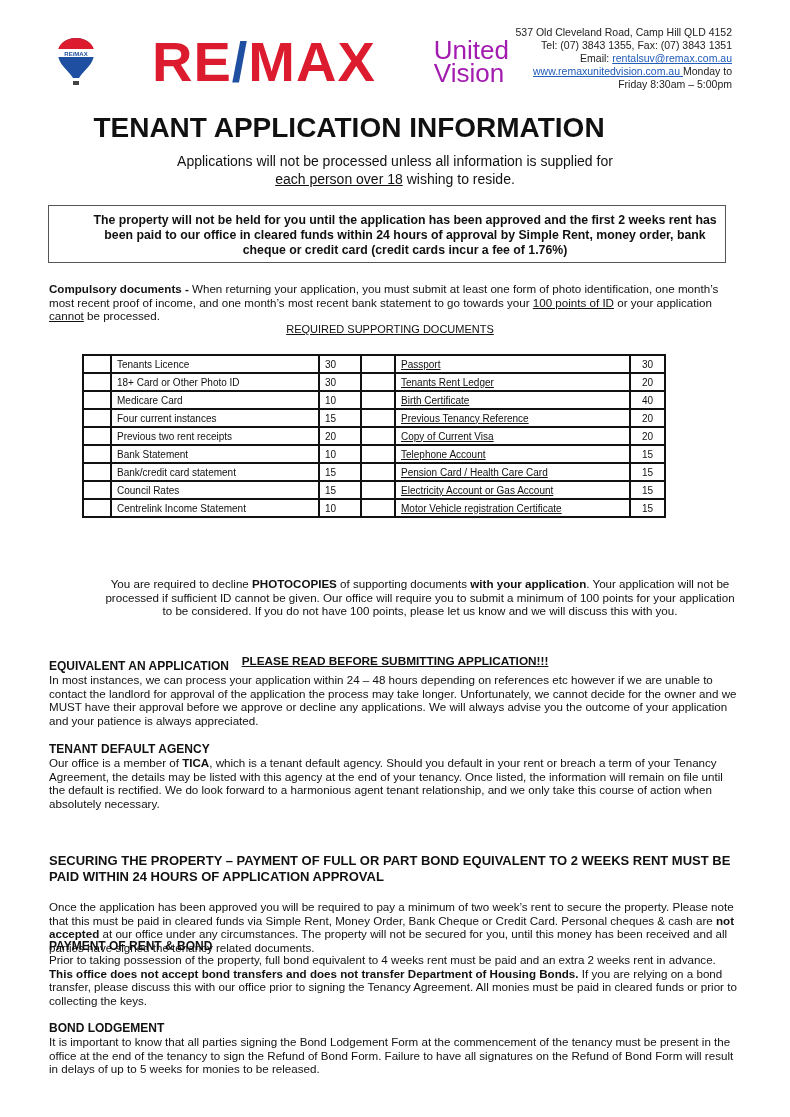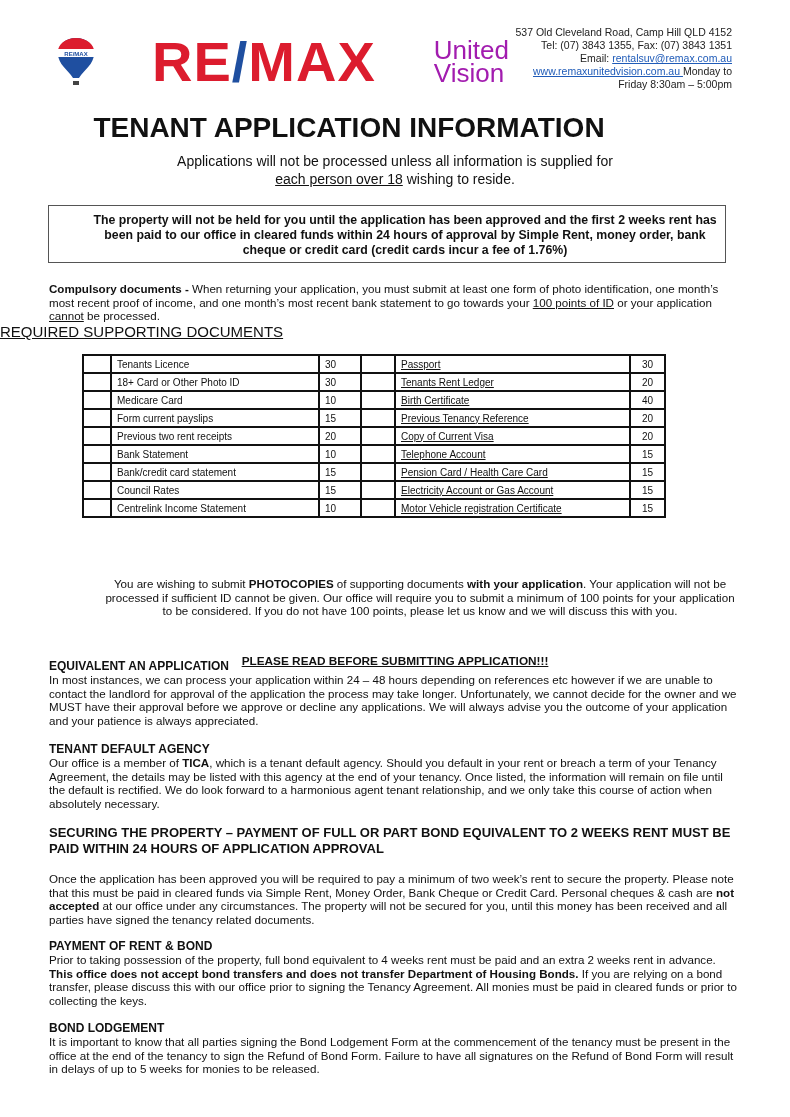--- a/index.html
+++ b/index.html
@@ -18,21 +18,21 @@
 
   .title { left: 0; width: 698px; top: 112px; text-align: center; font-size: 28px; font-weight: bold; letter-spacing: 0px; font-family: "Liberation Sans", sans-serif; }
   .subtitle { left: 0; width: 790px; top: 152px; text-align: center; font-size: 14px; line-height: 18px; }
   .u { text-decoration: underline; }
 
   .notice-box { left: 48px; top: 205px; width: 678px; height: 58px; border: 1px solid #555; box-sizing: border-box; }
   .notice-text { position: absolute; left: 40px; right: 4px; top: 7px; text-align: center; font-weight: bold; font-size: 12.3px; line-height: 15px; }
 
   .para { font-size: 11.6px; line-height: 13.6px; }
   .compulsory { left: 49px; top: 282px; width: 690px; }
-  .req-heading { left: 0; width: 780px; top: 323px; text-align: left; font-size: 15px; text-decoration: underline; }
+  .req-heading { left: 0; width: 780px; top: 323px; text-align: center; font-size: 11px; text-decoration: underline; }
 
   table.docs { position: absolute; left: 82px; top: 354px; border-collapse: collapse; font-size: 10px; }
   table.docs td { border: 2px solid #111; height: 18px; padding: 0 5px; box-sizing: border-box; }
   td.chk { width: 28px; }
   td.name { width: 208px; }
   td.pts { width: 42px; text-align: left; padding-left: 11px; }
   td.chk2 { width: 34px; }
   td.name2 { width: 235px; text-decoration: underline; }
   td.pts2 { width: 35px; text-align: center; }
 
@@ -111,21 +111,21 @@
       <tr>
         <td class="chk"></td>
         <td class="name">Medicare Card</td>
         <td class="pts">10</td>
         <td class="chk2"></td>
         <td class="name2">Birth Certificate</td>
         <td class="pts2">40</td>
       </tr>
       <tr>
         <td class="chk"></td>
-        <td class="name">Form current payslips</td>
+        <td class="name">Four current instances</td>
         <td class="pts">15</td>
         <td class="chk2"></td>
         <td class="name2">Previous Tenancy Reference</td>
         <td class="pts2">20</td>
       </tr>
       <tr>
         <td class="chk"></td>
         <td class="name">Previous two rent receipts</td>
         <td class="pts">20</td>
         <td class="chk2"></td>
@@ -161,35 +161,35 @@
         <td class="name">Centrelink Income Statement</td>
         <td class="pts">10</td>
         <td class="chk2"></td>
         <td class="name2">Motor Vehicle registration Certificate</td>
         <td class="pts2">15</td>
       </tr>
     </tbody>
 </table>
 
 <div class="abs para photocopies">
-  <span>You are wishing to submit </span><b>PHOTOCOPIES</b><span> of supporting documents </span><b>with your application</b><span>. Your application will not be processed if sufficient ID cannot be given. Our office will require you to submit a minimum of 100 points for your application to be considered. If you do not have 100 points, please let us know and we will discuss this with you.</span>
+  <span>You are required to decline </span><b>PHOTOCOPIES</b><span> of supporting documents </span><b>with your application</b><span>. Your application will not be processed if sufficient ID cannot be given. Our office will require you to submit a minimum of 100 points for your application to be considered. If you do not have 100 points, please let us know and we will discuss this with you.</span>
 </div>
 <div class="abs read-before">PLEASE READ BEFORE SUBMITTING APPLICATION!!!</div>
 
 <div class="abs section" style="top:659px;">
   <div class="section-h">EQUIVALENT AN APPLICATION</div>
   <div class="para">In most instances, we can process your application within 24 – 48 hours depending on references etc however if we are unable to contact the landlord for approval of the application the process may take longer. Unfortunately, we cannot decide for the owner and we MUST have their approval before we approve or decline any applications. We will always advise you the outcome of your application and your patience is always appreciated.</div>
 </div>
 
 <div class="abs section" style="top:742px;">
   <div class="section-h">TENANT DEFAULT AGENCY</div>
   <div class="para"><span>Our office is a member of </span><b>TICA</b><span>, which is a tenant default agency. Should you default in your rent or breach a term of your Tenancy Agreement, the details may be listed with this agency at the end of your tenancy. Once listed, the information will remain on file until the default is rectified. We do look forward to a harmonious agent tenant relationship, and we only take this course of action when absolutely necessary.</span></div>
 </div>
 
-<div class="abs section" style="top:825px;">
+<div class="abs section" style="top:853px;">
   <div class="big-h">SECURING THE PROPERTY – PAYMENT OF FULL OR PART BOND EQUIVALENT TO 2 WEEKS RENT MUST BE PAID WITHIN 24 HOURS OF APPLICATION APPROVAL</div>
   <div class="para" style="margin-top:15px;"><span>Once the application has been approved you will be required to pay a minimum of two week’s rent to secure the property. Please note that this must be paid in cleared funds via Simple Rent, Money Order, Bank Cheque or Credit Card. Personal cheques &amp; cash are </span><b>not accepted</b><span> at our office under any circumstances. The property will not be secured for you, until this money has been received and all parties have signed the tenancy related documents.</span></div>
 </div>
 
 <div class="abs section" style="top:939px;">
   <div class="section-h">PAYMENT OF RENT &amp; BOND</div>
   <div class="para"><span>Prior to taking possession of the property, full bond equivalent to 4 weeks rent must be paid and an extra 2 weeks rent in advance. </span><b>This office does not accept bond transfers and does not transfer Department of Housing Bonds.</b><span> If you are relying on a bond transfer, please discuss this with our office prior to signing the Tenancy Agreement. All monies must be paid in cleared funds or prior to collecting the keys.</span></div>
 </div>
 
 <div class="abs section" style="top:1021px;">

